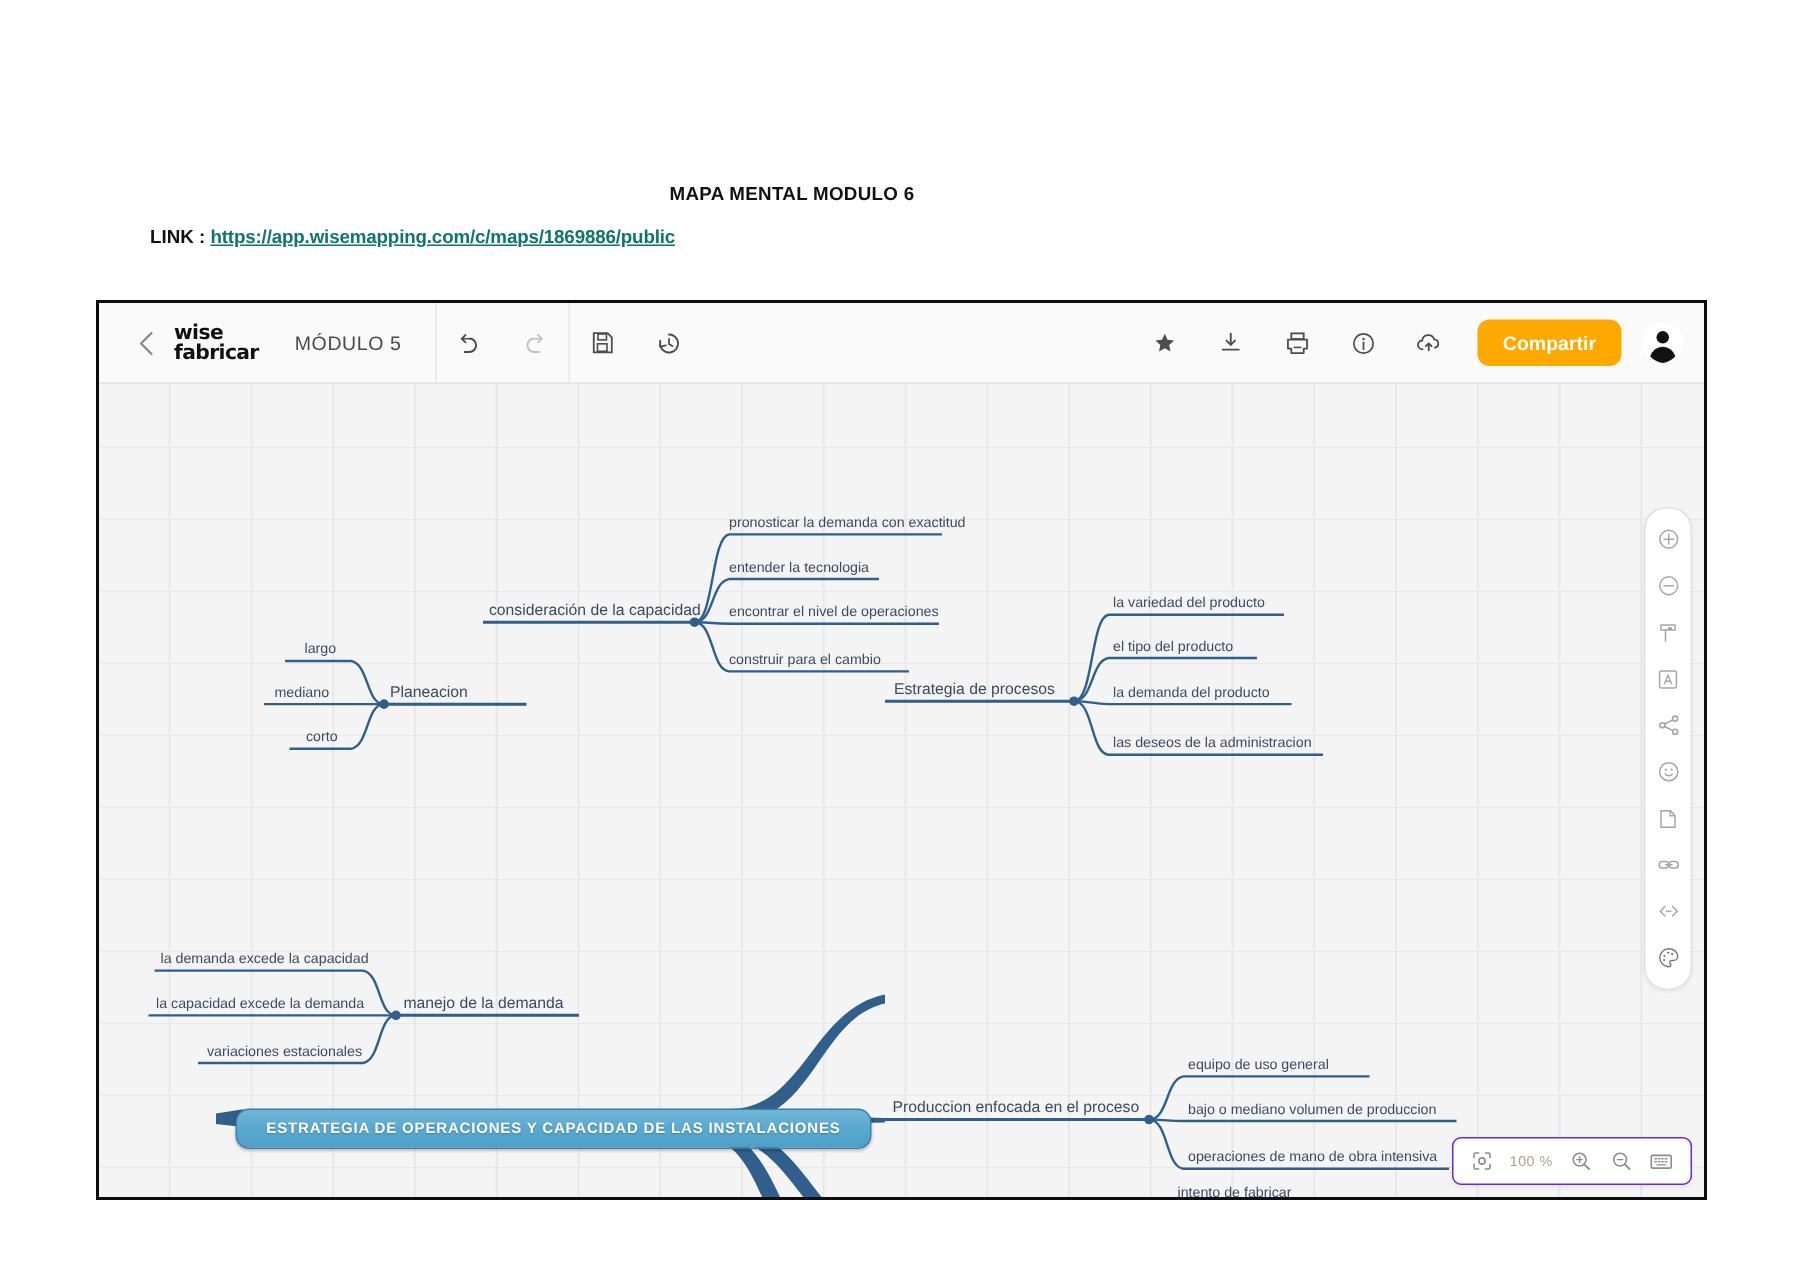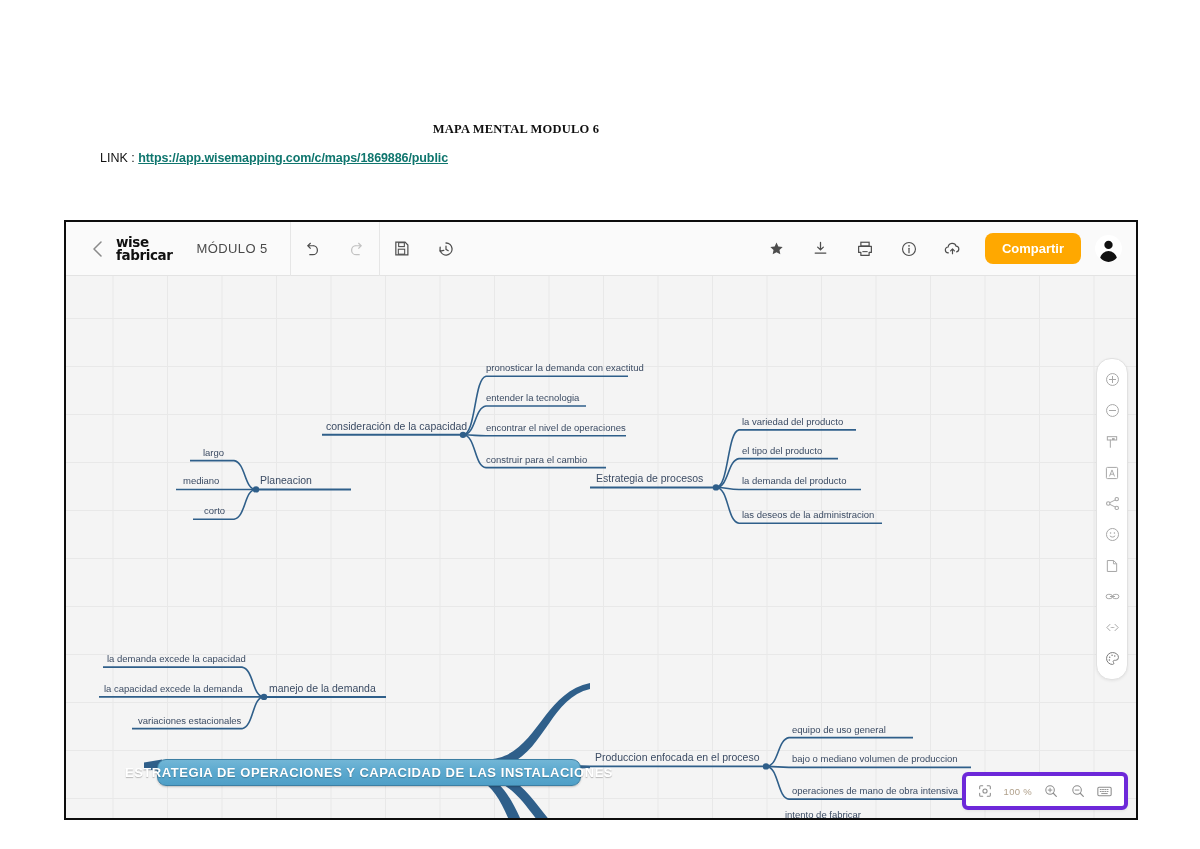--- a/index.html
+++ b/index.html
@@ -13,54 +13,54 @@
     height: 849px;
     position: relative;
     font-family: "Liberation Sans", sans-serif;
     overflow: hidden;
   }
 
   
   #doc-title {
     position: absolute;
     top: 122px;
-    left: 4px;
+    left: 16px;
     width: 1024px;
     text-align: center;
-    font-family: Liberation Serif, serif;
+    font-family: Liberation Sans, sans-serif;
     font-size: 12.5px;
     font-weight: bold;
     color: #111111;
     letter-spacing: 0.2px;
   }
   #link-row {
     position: absolute;
     top: 151px;
     left: 100px;
     font-size: 12.5px;
     color: #111111;
     font-family: "Liberation Sans", sans-serif;
     white-space: nowrap;
   }
   #link-row .link-label {
-    font-weight: normal;
+    font-weight: bold;
     color: #111;
   }
   #link-row .link-url {
     color: #0f766e;
     text-decoration: underline;
     font-weight: bold;
     letter-spacing: -0.1px;
   }
 
   
   #app-frame {
     position: absolute;
     left: 64px;
-    top: 220px;
+    top: 200px;
     width: 1074px;
     height: 600px;
     border: 2px solid #0d0d0d;
     background: #7dd3fc;
     box-sizing: border-box;
     overflow: hidden;
   }
 
   
   #toolbar {
@@ -188,21 +188,21 @@
     display: flex;
     align-items: center;
     justify-content: center;
     box-sizing: border-box;
     z-index: 5;
     box-shadow: 0 1px 2px rgba(0,0,0,0.22);
   }
   #central-label {
     color: #ffffff;
     font-family: "Liberation Sans", sans-serif;
-    font-size: 13px;
+    font-size: 10px;
     font-weight: bold;
     letter-spacing: 0.55px;
     white-space: nowrap;
     text-shadow: 0 1px 1px rgba(0,0,0,0.25);
   }
 
   
   #right-rail {
     position: absolute;
     right: 8px;
@@ -225,21 +225,21 @@
     cursor: pointer;
   }
 
   
   #zoom-bar {
     position: absolute;
     right: 8px;
     bottom: 8px;
     height: 30px;
     background: #ffffff;
-    border: 4px solid #6d28d9;
+    border: 1px solid #6d28d9;
     border-radius: 6px;
     display: flex;
     align-items: center;
     padding: 0 6px;
     box-shadow: 0 1px 3px rgba(0,0,0,0.07);
     z-index: 20;
     margin-left: 42px;
   }
   .zoom-icon {
     width: 27px; height: 28px;

